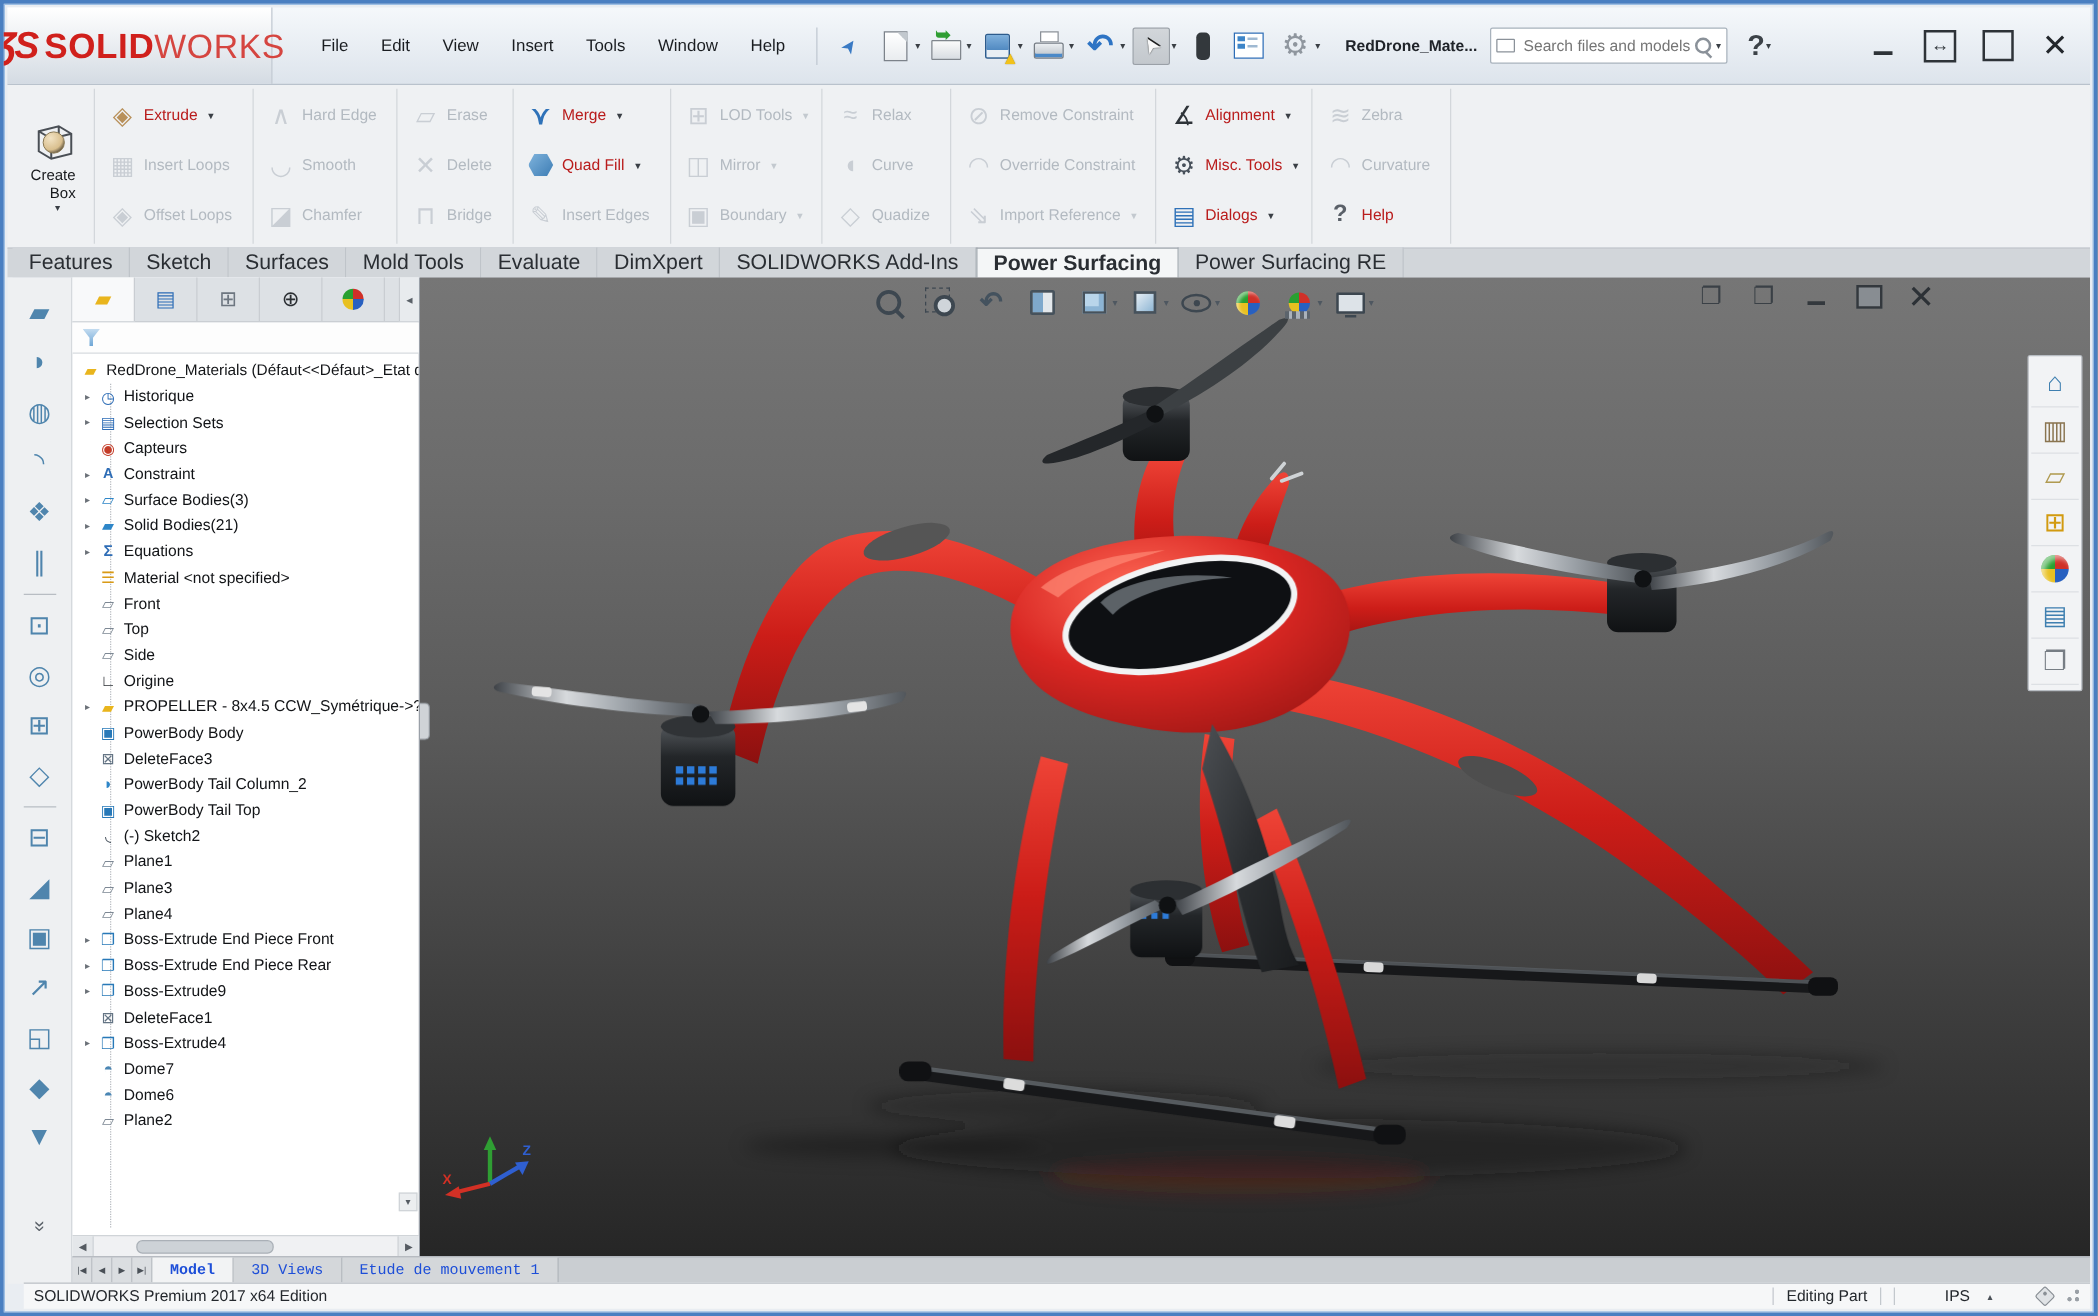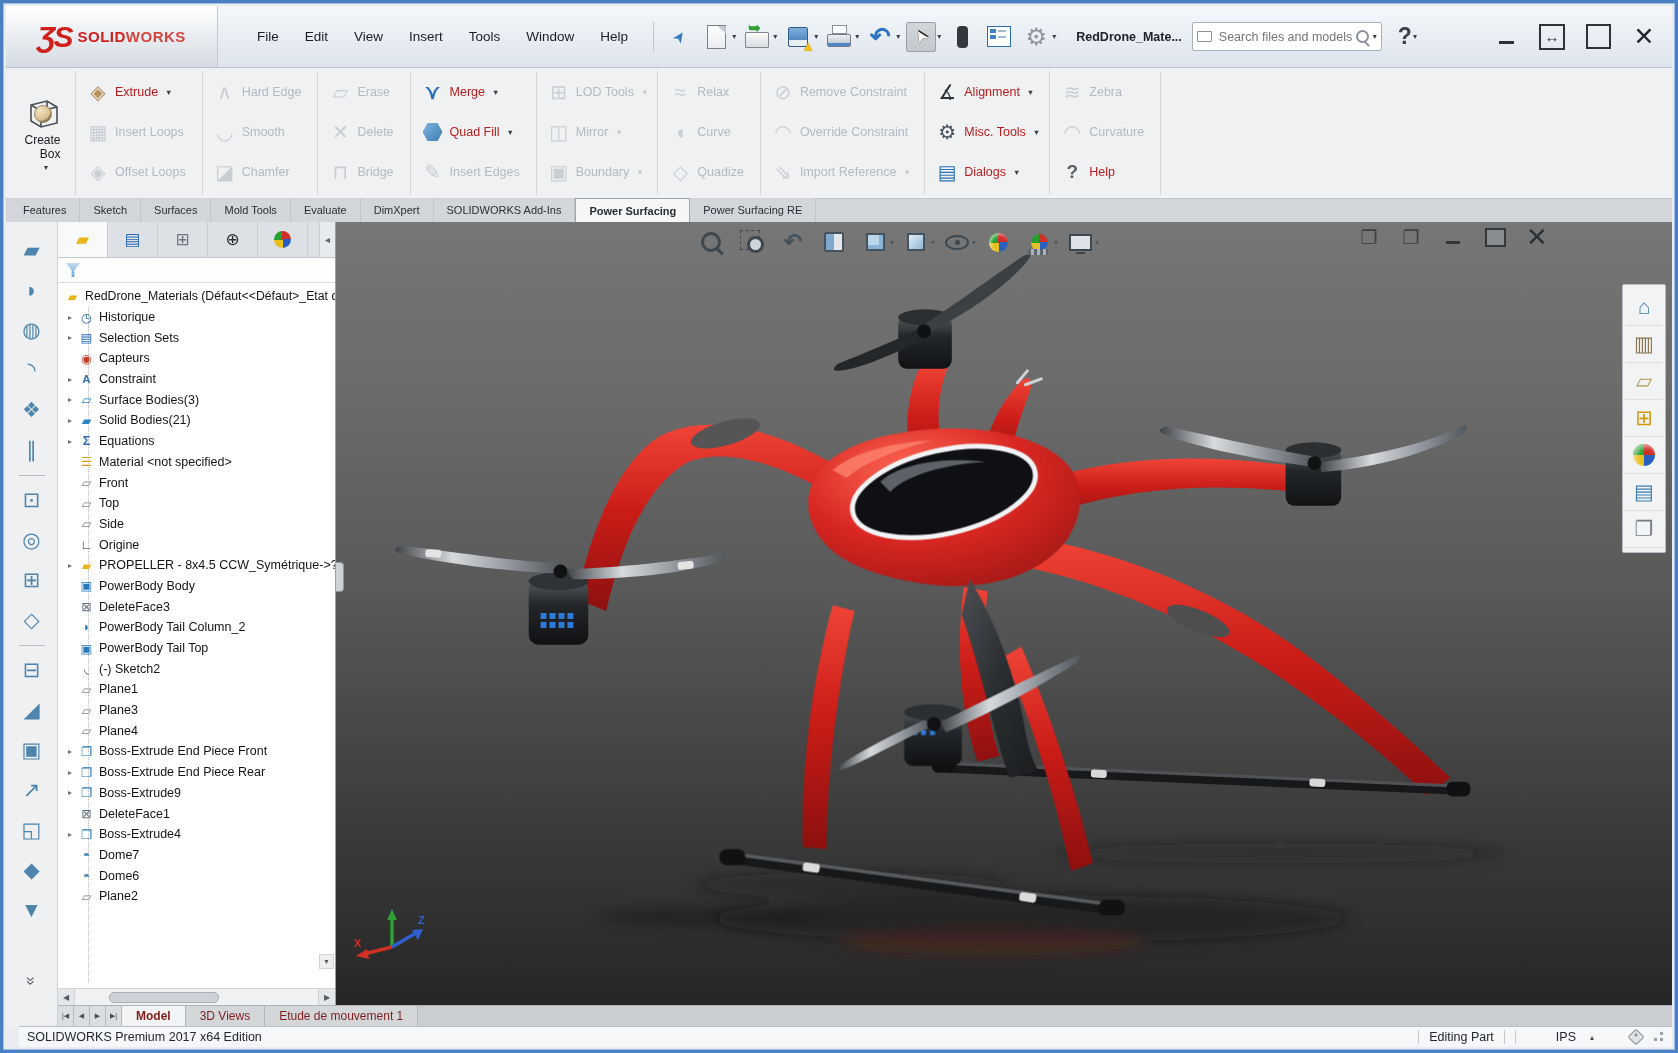--- a/index.html
+++ b/index.html
@@ -3,22 +3,22 @@
 <meta charset="utf-8">
 <style>
   html,body{margin:0;padding:0;background:#9aa2ab;font-family:"Liberation Sans",sans-serif;}
   *{box-sizing:border-box;-webkit-font-smoothing:antialiased;}
   .window{position:relative;width:1678px;height:1053px;background:#e9edf2;border:3px solid #4a7fc1;box-shadow:inset 0 0 0 1px #9dbfe4, 0 0 0 1px #17375e;overflow:hidden;}
 
   
   .titlebar{position:absolute;left:3px;top:3px;right:3px;height:62px;background:linear-gradient(#f5f8fb,#dde4ec);border-bottom:1px solid #b9c2cc;display:flex;align-items:center;}
   .logo{width:212px;height:100%;background:linear-gradient(#ffffff,#d4dbe3);border-right:1px solid #c2c9d2;display:flex;align-items:center;justify-content:center;gap:6px;}
   .logo .mark{font-style:italic;font-weight:bold;font-size:30px;color:#d0201c;letter-spacing:-2px;}
-  .logo .bold{font-weight:bold;font-size:15px;color:#d0201c;letter-spacing:.5px;}
-  .logo .light{font-weight:700;font-size:15px;color:#d54540;letter-spacing:.5px;}
+  .logo .bold{font-weight:bold;font-size:28px;color:#d0201c;letter-spacing:.5px;}
+  .logo .light{font-weight:400;font-size:27px;color:#d54540;letter-spacing:.5px;}
   .menubar{display:flex;gap:4px;margin-left:28px;}
   .menu{font-size:13.5px;color:#1a1d21;padding:5px 11px;cursor:default;}
   .qat{display:flex;align-items:center;margin-left:14px;border-left:1px solid #c0c8d1;padding-left:10px;}
   .qitem{display:flex;align-items:center;margin-right:6px;}
   .qicon{position:relative;width:30px;height:30px;display:inline-flex;align-items:center;justify-content:center;}
   .qcaret{font-size:8px;color:#3a3f45;margin-left:1px;}
   [data-icon="pin-icon"]::before{content:"➤";color:#3a7ac4;font-size:15px;transform:rotate(-55deg);}
   [data-icon="new-document-icon"]::before{content:"";width:17px;height:22px;background:linear-gradient(#fff,#e9ecef);border:1.5px solid #7c8term289;border:1.5px solid #7c828a;}
   [data-icon="new-document-icon"]::after{content:"";position:absolute;top:4px;right:5px;border:4px solid #c2c8ce;border-left-color:transparent;border-bottom-color:transparent;}
   [data-icon="open-file-icon"]::before{content:"";width:22px;height:14px;margin-top:6px;background:linear-gradient(#fbfbfb,#d8dde2);border:1.5px solid #80868d;border-radius:1px;}
@@ -95,21 +95,21 @@
   [data-icon="import-reference-icon"]::before{content:"⇘";}
   [data-icon="alignment-icon"]::before{content:"∡";color:#2e3338;}
   [data-icon="misc-tools-icon"]::before{content:"⚙";color:#47505a;}
   [data-icon="dialogs-icon"]::before{content:"▤";color:#2f72b8;}
   [data-icon="zebra-icon"]::before{content:"≋";}
   [data-icon="curvature-icon"]::before{content:"◠";}
   [data-icon="ribbon-help-icon"]::before{content:"?";font-size:19px;font-weight:bold;color:#5a6068;}
 
   
   .cmdtabs{position:absolute;left:3px;top:195px;right:3px;height:24px;background:#d2d6da;border-top:1px solid #c3c8cd;display:flex;align-items:flex-end;padding-left:4px;}
-  .ctab{font-size:11px;color:#2a2e33;padding:4px 13px;border-right:1px solid #bfc4c9;background:#d2d6da;height:24px;display:flex;align-items:center;}
+  .ctab{font-size:17px;color:#2a2e33;padding:4px 13px;border-right:1px solid #bfc4c9;background:#d2d6da;height:24px;display:flex;align-items:center;}
   .ctab[data-state="active"]{background:#f4f6f7;font-weight:bold;border:1px solid #9fa6ad;border-bottom:0;}
 
   
   .main{position:absolute;left:3px;top:219px;right:3px;bottom:45px;}
   .lefttools{position:absolute;left:0;top:0;width:52px;bottom:-22px;background:#eef0f2;border-right:1px solid #cdd1d6;display:flex;flex-direction:column;align-items:center;padding-top:8px;}
   .licon{width:36px;height:40px;display:flex;align-items:center;justify-content:center;font-size:21px;color:#4f85ad;}
   .licon[data-icon="toolbar-separator"]{height:10px;}
   .licon[data-icon="toolbar-separator"]::before{content:"";width:26px;height:1px;background:#b8bdc3;}
   .licon::before{content:attr(data-glyph);}
   .licon[data-icon="more-tools-chevron-icon"]{margin-top:auto;margin-bottom:26px;color:#5a6168;font-size:16px;}
@@ -200,21 +200,21 @@
   .tpicon[data-icon="file-explorer-icon"]{color:#b09a50;}
   .tpicon[data-icon="view-palette-icon"]{color:#d29a10;}
   .tpicon[data-icon="appearances-icon"]::before{content:"";width:22px;height:22px;border-radius:50%;background:conic-gradient(#d03028 0 25%,#2860c0 0 50%,#e8c020 0 75%,#28a030 0);box-shadow:inset 3px 3px 4px rgba(255,255,255,.55);}
   .tpicon[data-icon="custom-properties-icon"]{color:#3f7fb0;}
   .tpicon[data-icon="document-recovery-icon"]{color:#777d84;}
 
   
   .bottombar{position:absolute;left:55px;right:3px;bottom:24px;height:21px;background:#caced2;border-top:1px solid #aeb3b9;display:flex;align-items:stretch;}
   .navbtns{display:flex;align-items:stretch;}
   .nbtn{width:16px;display:flex;align-items:center;justify-content:center;font-size:7px;color:#4a5057;background:#dbdee1;border-right:1px solid #b6bbc0;}
-  .btab{display:flex;align-items:center;padding:0 14px;font-size:12px;color:#7f1d1d;border-right:1px solid #b0b5ba;background:#d4d7da;}
+  .btab{display:flex;align-items:center;padding:0 14px;font-size:12px;color:#1d4ed8;border-right:1px solid #b0b5ba;background:#d4d7da;font-family:Liberation Mono, monospace;}
   .btab[data-state="active"]{background:#f2f3f4;font-weight:bold;}
 
   
   .statusbar{position:absolute;left:16px;right:3px;bottom:3px;height:21px;background:#f6f7f8;border-top:1px solid #b9bec4;display:flex;align-items:center;font-size:12.5px;color:#24282d;padding:0 8px;}
   .sb-right{margin-left:auto;display:flex;align-items:center;gap:10px;}
   .sb-sep{width:1px;height:14px;background:#c3c8cd;}
   .units-caret{font-size:8px;color:#4a5057;}
   .tagicon{width:12px;height:12px;background:#e0e3e6;border:1.5px solid #8a9096;transform:rotate(45deg);border-radius:2px;position:relative;}
   .tagicon::after{content:"";position:absolute;left:2px;top:2px;width:3px;height:3px;border-radius:50%;background:#8a9096;}
   .grip{width:12px;height:12px;background:radial-gradient(circle at 80% 20%,#9aa0a6 1.5px,transparent 2px),radial-gradient(circle at 80% 70%,#9aa0a6 1.5px,transparent 2px),radial-gradient(circle at 30% 70%,#9aa0a6 1.5px,transparent 2px);}

